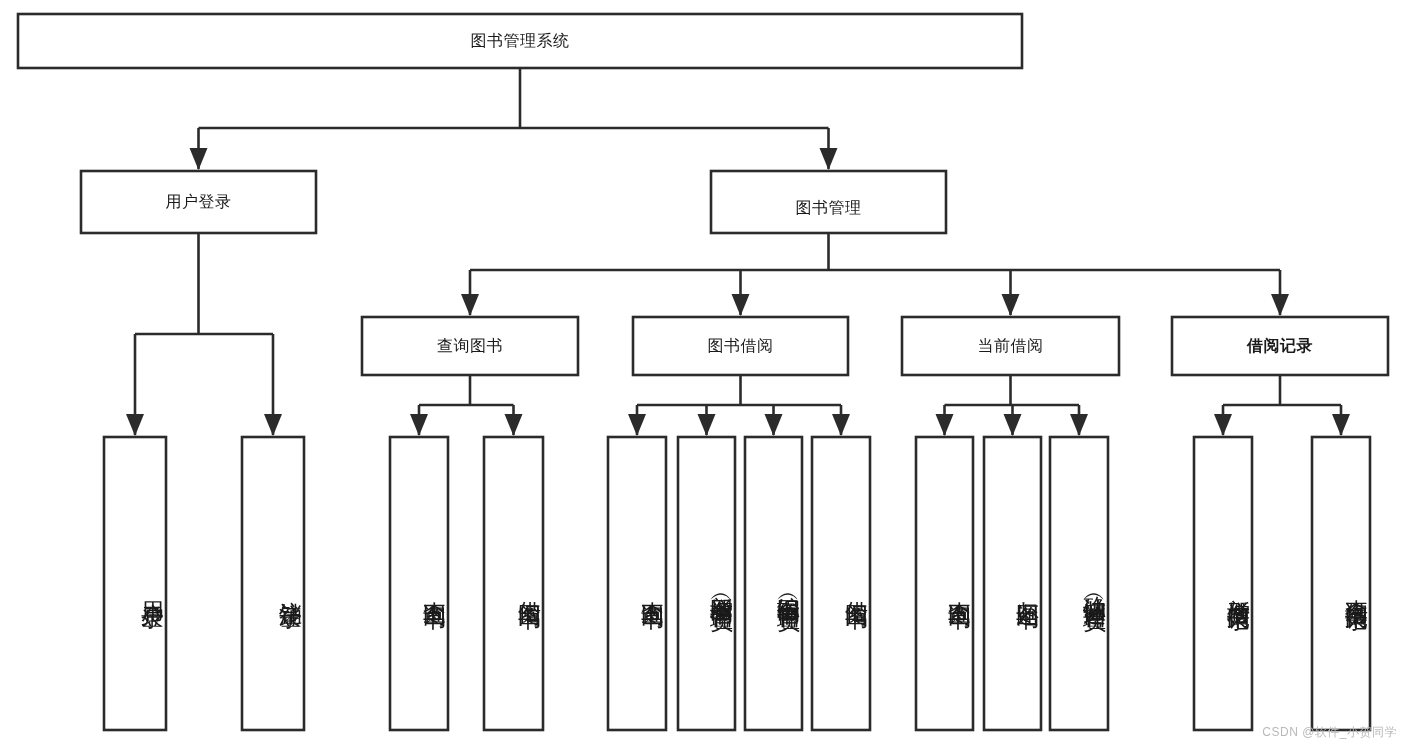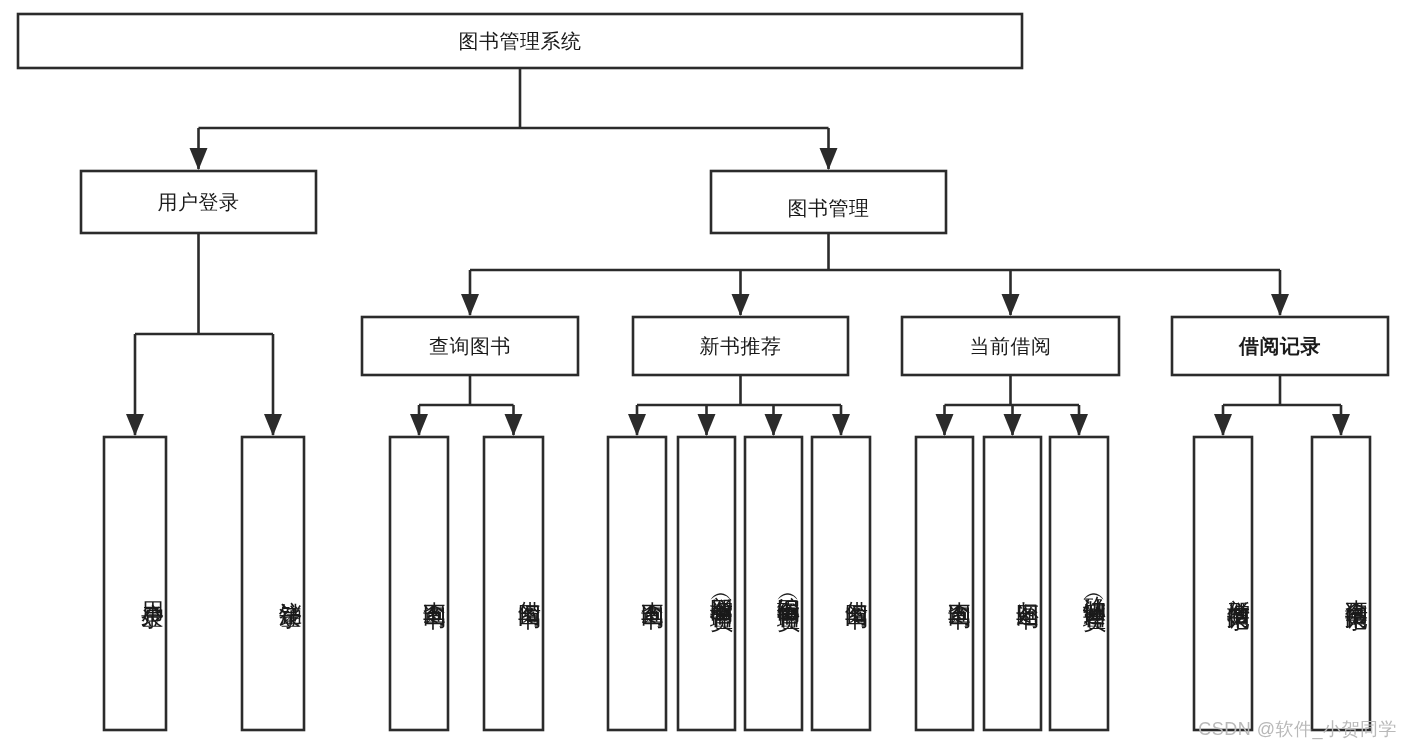--- a/index.html
+++ b/index.html
@@ -44,40 +44,40 @@
     position: absolute;
     display: flex;
     align-items: center;
     justify-content: center;
     color: #1a1a1a;
     font-family: "Liberation Sans", "DejaVu Sans", sans-serif;
     pointer-events: none;
     box-sizing: border-box;
   }
   .node-label.horizontal {
-    font-size: 20px;
+    font-size: 16px;
     letter-spacing: 0.5px;
     line-height: 1.1;
     white-space: nowrap;
   }
   .node-label.vertical {
     writing-mode: vertical-rl;
     text-orientation: upright;
     font-size: 23px;
     line-height: 1.18;
     letter-spacing: 2px;
     align-items: flex-start;
     justify-content: center;
     padding-top: 6px;
   }
   .watermark {
     position: absolute;
     right: 8px;
     bottom: 6px;
-    font-size: 18px;
+    font-size: 12px;
     color: #b9b9b9;
     font-family: "Liberation Sans", "DejaVu Sans", sans-serif;
     white-space: nowrap;
     letter-spacing: 0.5px;
   }
 </style>
 </head>
 <body>
 
 <div id="diagram-root">
@@ -159,21 +159,21 @@
         <rect x="1194" y="437" width="58" height="293" class="node-box"></rect>
         <rect x="1312" y="437" width="58" height="293" class="node-box"></rect>
       </g>
   </svg>
 
   <div id="labels-layer">
       <div class="node-label horizontal" style="left: 18px; top: 14px; width: 1004px; height: 54px;">图书管理系统</div>
       <div class="node-label horizontal" style="left: 81px; top: 171px; width: 235px; height: 62px;">用户登录</div>
       <div class="node-label horizontal" style="left: 711px; top: 171px; width: 235px; height: 74px;">图书管理</div>
       <div class="node-label horizontal" style="left: 362px; top: 317px; width: 216px; height: 58px;">查询图书</div>
-      <div class="node-label horizontal" style="left: 633px; top: 317px; width: 215px; height: 58px;">新书推荐</div>
+      <div class="node-label horizontal" style="left: 633px; top: 317px; width: 215px; height: 58px;">图书借阅</div>
       <div class="node-label horizontal" style="left: 902px; top: 317px; width: 217px; height: 58px;">当前借阅</div>
       <div class="node-label horizontal" style="left: 1172px; top: 317px; width: 216px; height: 58px; font-weight: bold;">借阅记录</div>
       <div class="node-label vertical" style="left: 104px; top: 437px; width: 62px; height: 293px;">用户登录</div>
       <div class="node-label vertical" style="left: 242px; top: 437px; width: 62px; height: 293px;">注销登录</div>
       <div class="node-label vertical" style="left: 390px; top: 437px; width: 58px; height: 293px;">查询图书</div>
       <div class="node-label vertical" style="left: 484px; top: 437px; width: 59px; height: 293px;">借阅图书</div>
       <div class="node-label vertical" style="left: 608px; top: 437px; width: 58px; height: 293px;">查询图书</div>
       <div class="node-label vertical" style="left: 678px; top: 437px; width: 57px; height: 293px;">新增图书（管理员）</div>
       <div class="node-label vertical" style="left: 745px; top: 437px; width: 57px; height: 293px;">编辑图书（管理员）</div>
       <div class="node-label vertical" style="left: 812px; top: 437px; width: 58px; height: 293px;">借阅图书</div>

